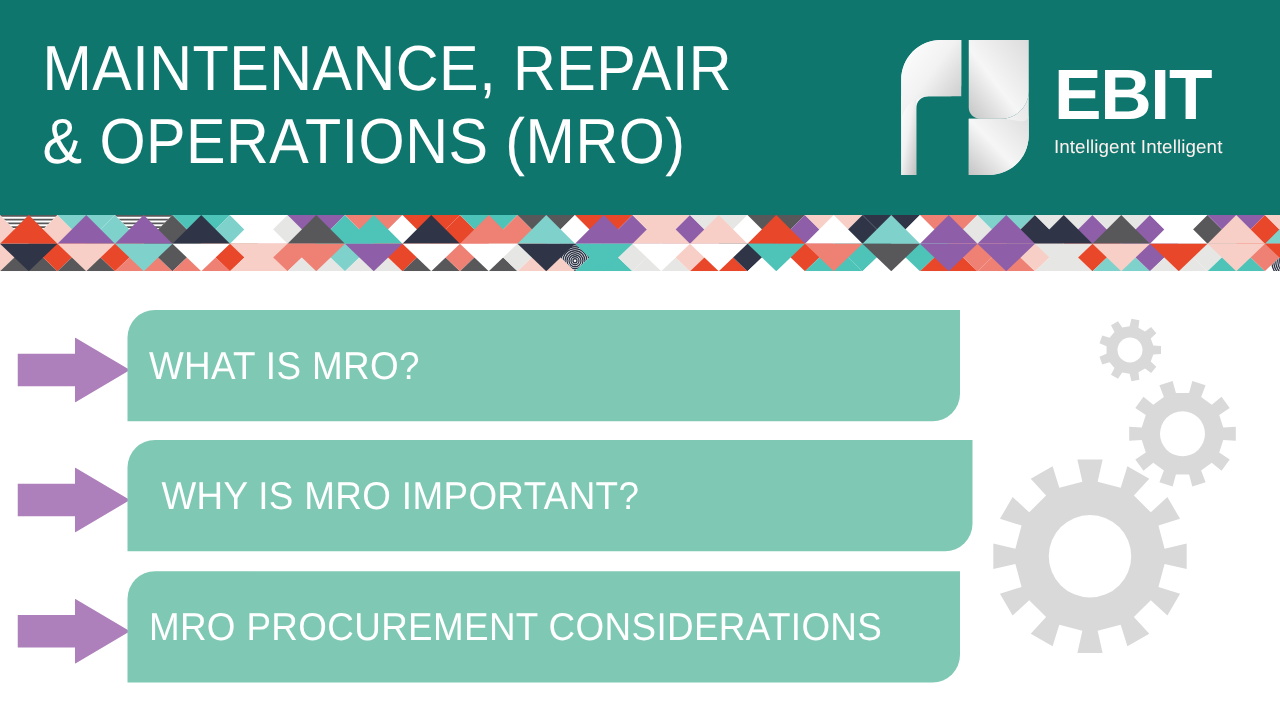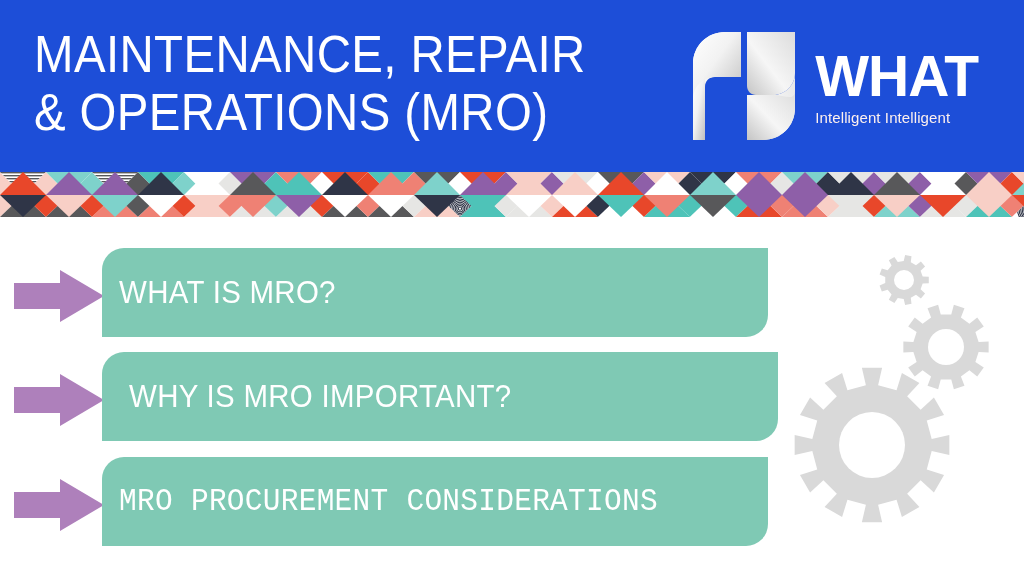--- a/index.html
+++ b/index.html
@@ -9,21 +9,21 @@
     background:#ffffff;
     font-family:"Liberation Sans", sans-serif;
     overflow:hidden;
     position:relative;
   }
   .slide{position:absolute;inset:0;width:1024px;height:576px;background:#fff;overflow:hidden;}
 
   
   .header{
     position:absolute;left:0;top:0;width:1024px;height:172px;
-    background:#1d4ed8;
+    background:#0f766e;
     z-index:5;
   }
   .title{
     position:absolute;left:34px;top:26px;width:660px;
     color:#ffffff;
     font-size:51px;
     line-height:58px;
     letter-spacing:0.4px;
     font-weight:400;
     transform:scaleX(0.93);
@@ -75,21 +75,21 @@
   }
   .arrow svg{display:block;}
 
   .bar{
     position:absolute;left:102px;top:0;height:89px;
     background:#7fc9b4;
     display:flex;align-items:center;
   }
   .bar-0{width:666px;border-radius:22px 0 22px 0;}
   .bar-1{width:666px;border-radius:22px 0 22px 0;padding-left:10px;}
-  .bar-2{width:666px;border-radius:22px 0 22px 0;font-family:Liberation Mono, monospace;}
+  .bar-2{width:666px;border-radius:22px 0 22px 0;}
 
   .bar-label{
     color:#ffffff;
     font-size:31px;
     letter-spacing:0.3px;
     font-weight:400;
     padding-left:18px;
     transform:scaleX(0.95);
     transform-origin:left center;
     white-space:nowrap;
@@ -123,21 +123,21 @@
           <path d="M34,2 L50,2 L50,38 C50,43 46,47 41,47 L24,47 C18,47 14,51 14,57 L14,110 L2,110 L2,34 C2,16 16,2 34,2 Z" fill="url(#gmark)"></path>
           <path d="M2,47 L14,47 L14,110 L2,110 Z" fill="url(#gmark)"></path>
           <path d="M2,34 C2,16 16,2 34,2 L50,2 L50,47 L24,47 C12,47 2,57 2,69 Z" fill="url(#gmark)"></path>
 
           <path d="M56,2 L104,2 L104,78 C104,96 90,110 72,110 L56,110 L56,65 L82,65 C94,65 104,55 104,43 L104,2 Z" fill="url(#gmark2)"></path>
           <path d="M56,2 L104,2 L104,43 C104,55 94,65 82,65 L65,65 C60,65 56,61 56,56 Z" fill="url(#gmark2)"></path>
           <path d="M56,65 L56,110 L72,110 C90,110 104,96 104,78 L104,60 C104,72 94,65 82,65 Z" fill="url(#gmark2)"></path>
         </svg>
       </div>
       <div class="logo-text">
-        <div class="logo-word">WHAT</div>
+        <div class="logo-word">EBIT</div>
         <div class="logo-tag">Intelligent Intelligent</div>
       </div>
     </div>
   </div>
 
   <div class="pattern">
     <svg id="tri-svg" width="1024" height="45" viewBox="0 0 1024 45" xmlns="http://www.w3.org/2000/svg">
       <rect x="0" y="0" width="1024" height="45" fill="#ffffff"></rect>
       <g id="tri-rows">
           <polygon points="0,0 23,23 -23,23" fill="#f8cfc6"></polygon>

